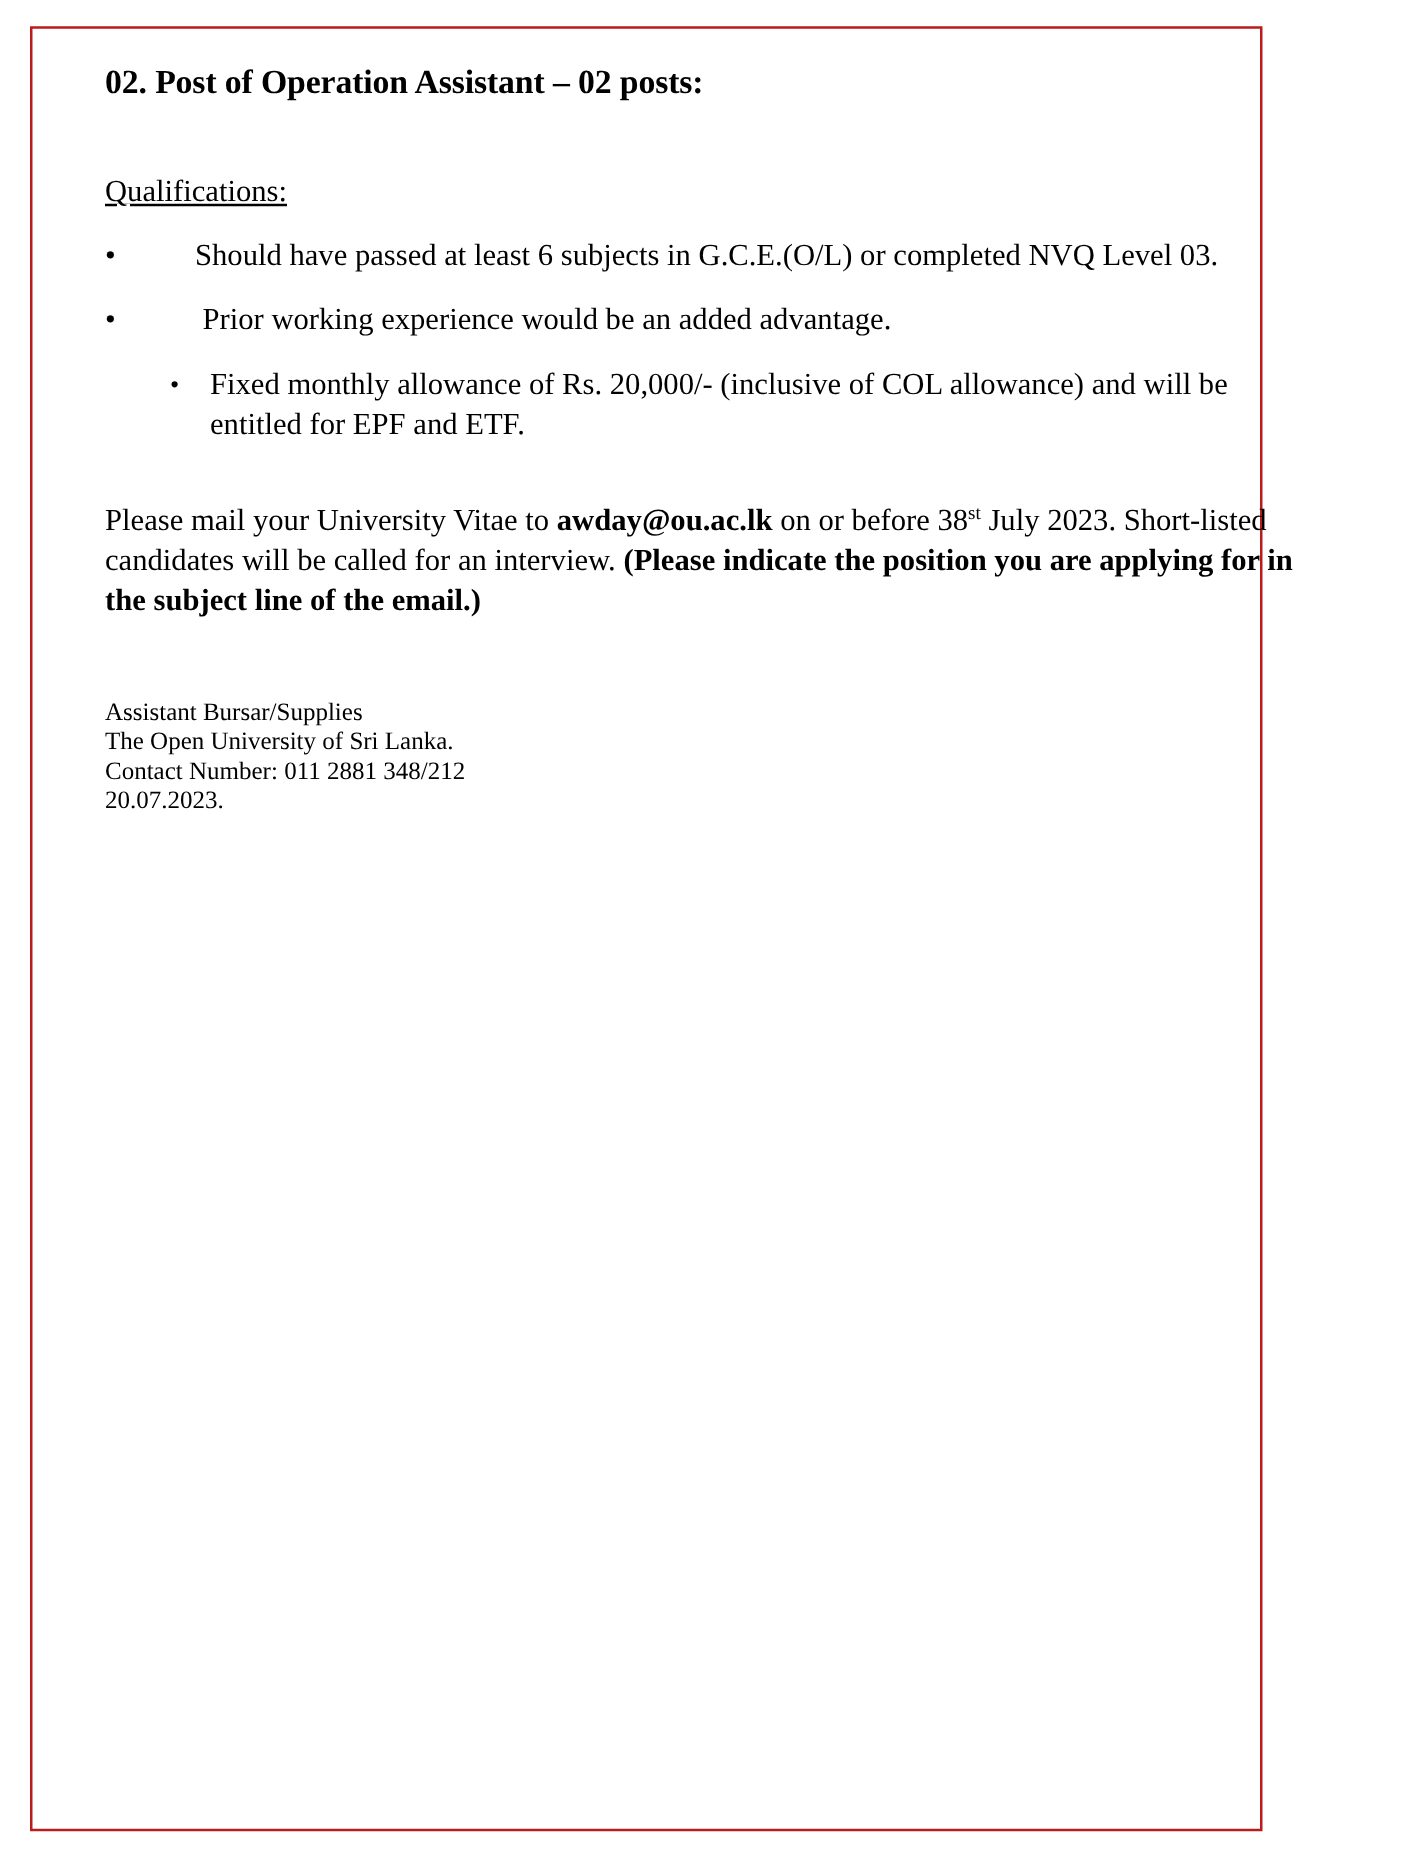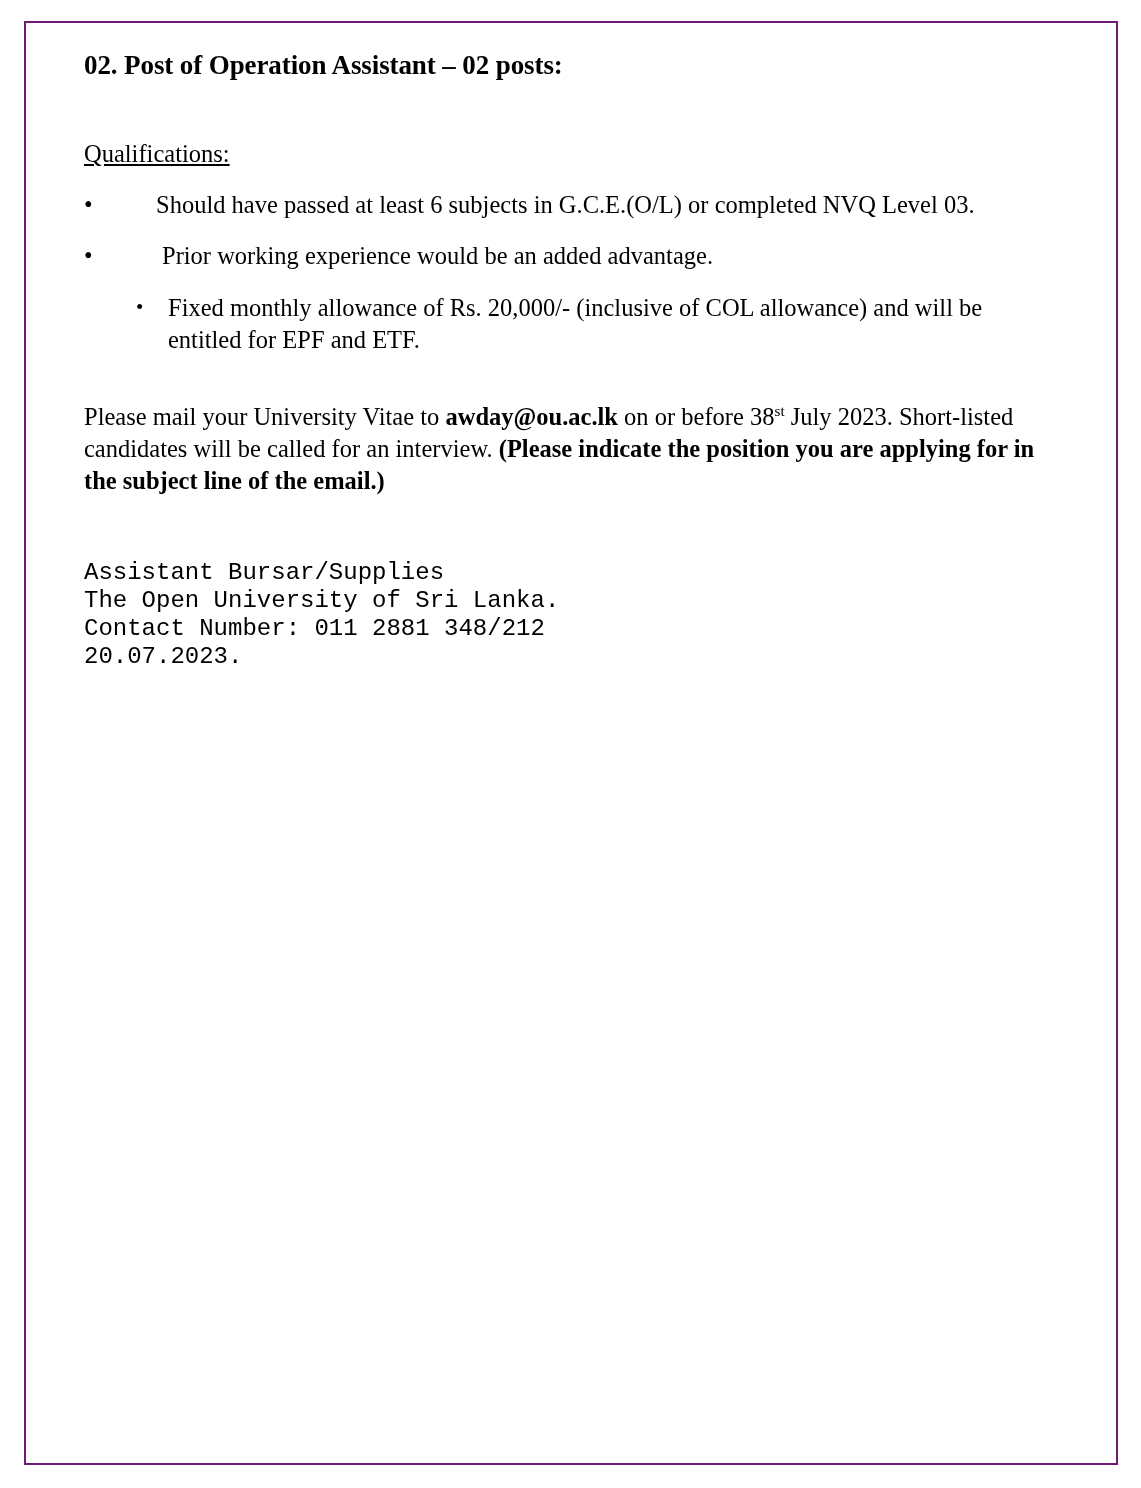--- a/index.html
+++ b/index.html
@@ -14,23 +14,23 @@
     height: 1488px;
     font-family: "Liberation Serif", "DejaVu Serif", serif;
     color: #000000;
     -webkit-font-smoothing: antialiased;
   }
 
   .page {
     position: absolute;
     left: 24px;
     top: 21px;
-    width: 1094px;
+    width: 986px;
     height: 1444px;
-    border: 2px solid #701a75;
+    border: 2px solid #b91c1c;
     box-sizing: border-box;
     background: #ffffff;
   }
 
   .content {
     position: absolute;
     left: 58px;
     top: 26px;
     width: 955px;
   }
@@ -130,23 +130,22 @@
 
   .para-spacer-md {
     height: 24px;
   }
 
   .signature-gap {
     height: 62px;
   }
 
   .sig-block {
-    font-size: 24px;
+    font-size: 20px;
     line-height: 1.165;
-    font-family: Liberation Mono, monospace;
   }
 
   .sig-line {
     white-space: pre;
   }
 
   b, .bold { font-weight: bold; }
 
   sup {
     font-size: 0.62em;

